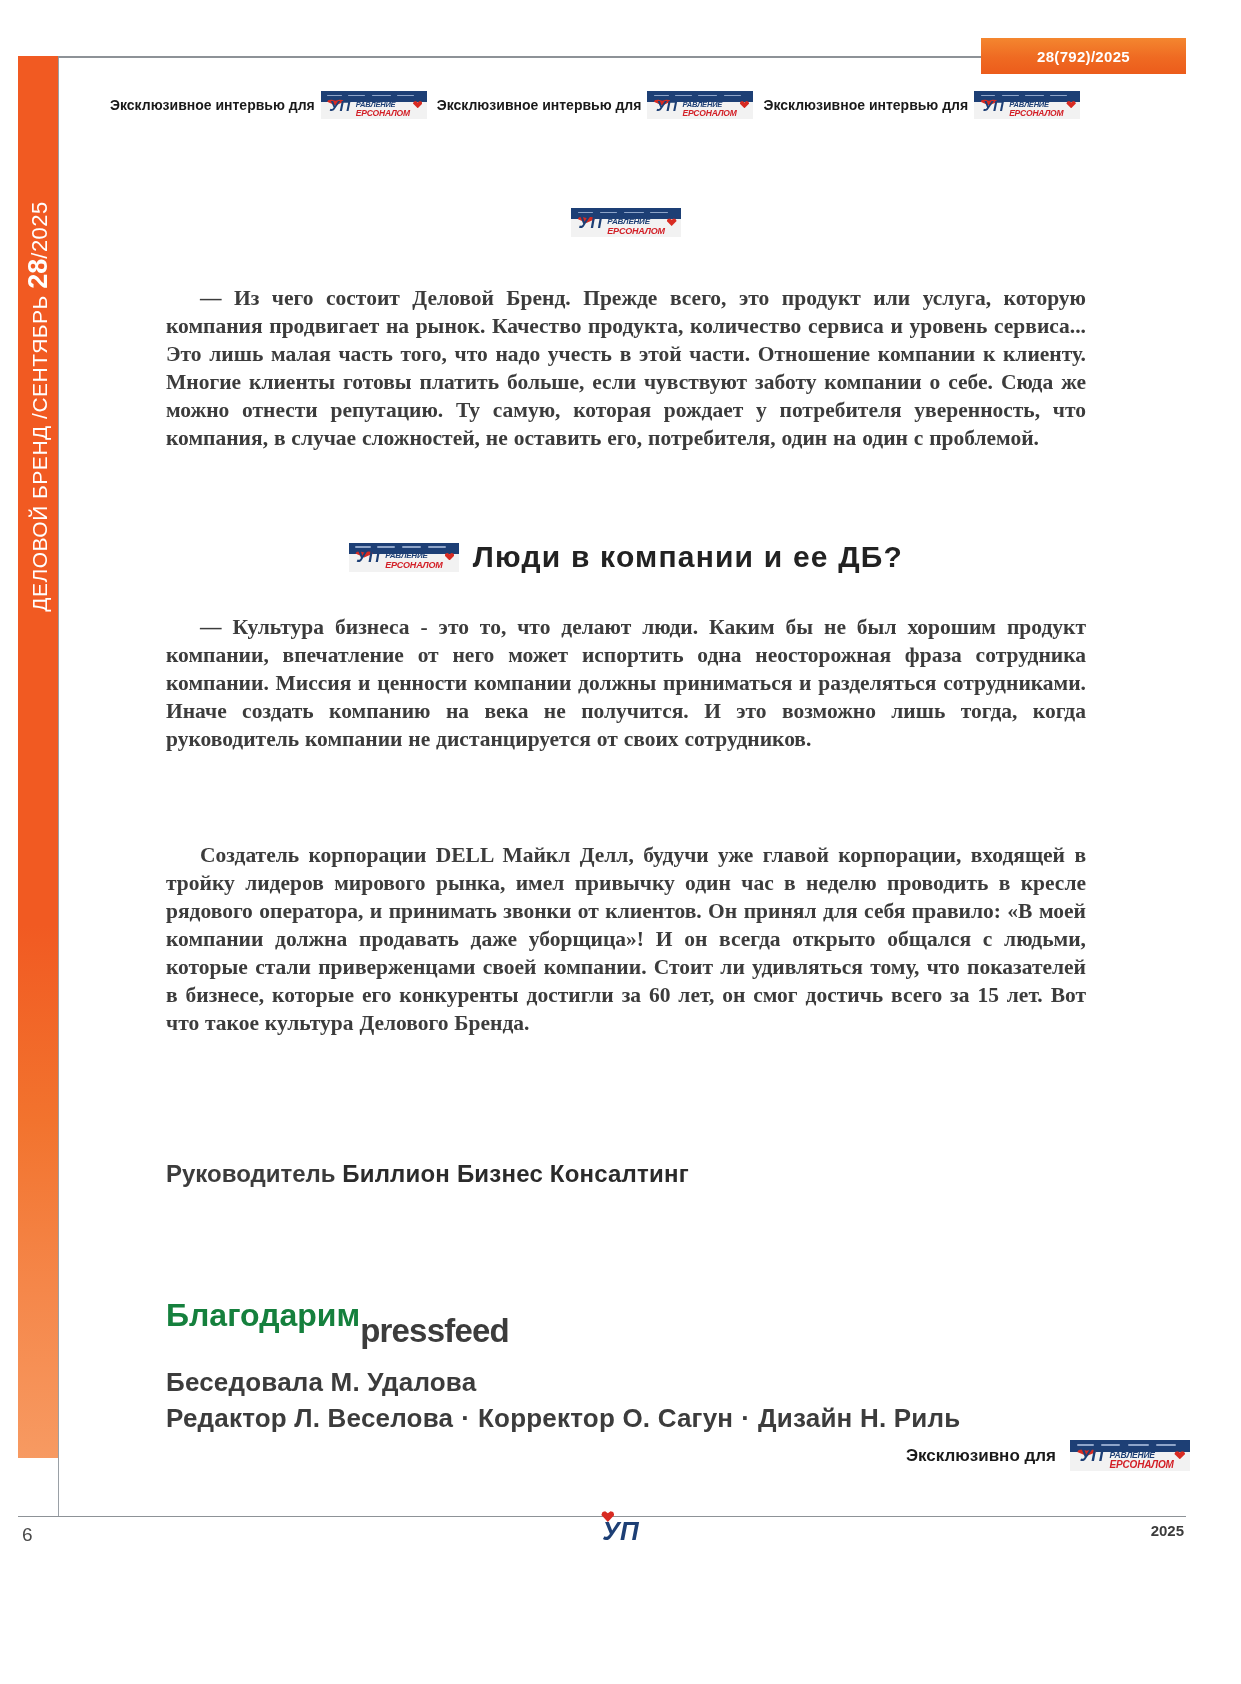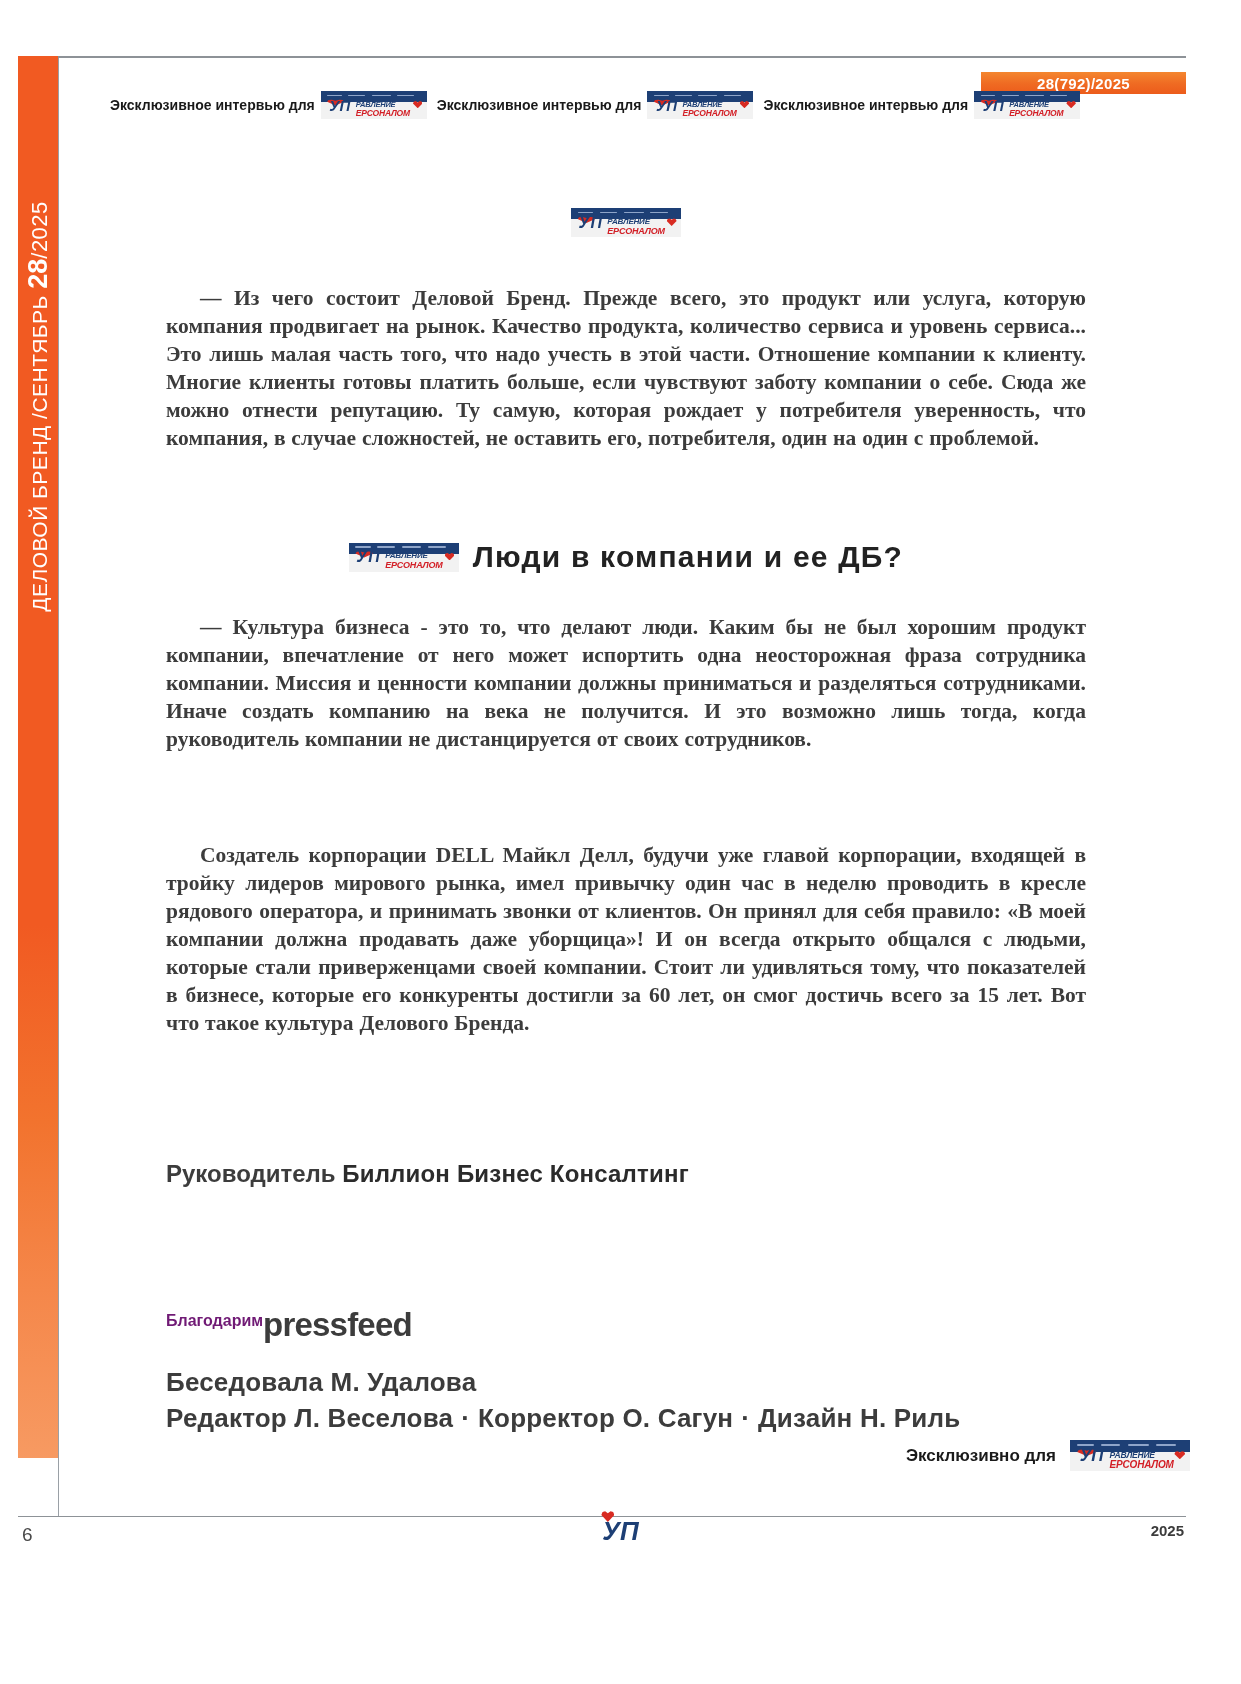--- a/index.html
+++ b/index.html
@@ -46,23 +46,23 @@
     position:absolute;left:58px;top:56px;width:1128px;height:2px;background:#8d9297;
   }
   
   .h-rule-bottom{
     position:absolute;left:18px;top:1516px;width:1168px;height:1px;background:#8d9297;
   }
 
   
   .issue-badge{
     position:absolute;right:55px;top:38px;
-    width:205px;height:22px;
+    width:205px;height:36px;
     background:linear-gradient(180deg,#f4862f 0%,#ef6a22 55%,#ec5c1b 100%);
-    display:flex;align-items:center;justify-content:center;margin-top:34px;
+    display:flex;align-items:center;justify-content:center;
   }
   .issue-badge span{
     color:#ffffff;font-size:15px;font-weight:bold;letter-spacing:.3px;
   }
 
   
   .up-logo{
     display:inline-block;position:relative;vertical-align:middle;
     background:#15366b;
     overflow:hidden;
@@ -159,24 +159,24 @@
   }
   .sig .role{
     font-size:24px;font-weight:bold;color:#3c3c3c;line-height:32px;margin-top:4px;
   }
   .sig .role .company{color:#2b2b2b;letter-spacing:.2px;}
 
   .thanks{
     position:absolute;left:166px;top:1296px;
     display:flex;align-items:baseline;
   }
-  .thanks .lbl{font-size:16px;font-weight:bold;color:#701a75;}
+  .thanks .lbl{font-size:32px;font-weight:bold;color:#15803d;}
   .thanks .pressfeed{
     font-size:33px;font-weight:bold;color:#3c3c3c;letter-spacing:-.8px;
-    position:relative;top:10px;
+    position:relative;top:16px;
   }
 
   .credits{position:absolute;left:166px;top:1364px;width:920px;}
   .credits .line{
     font-size:26px;font-weight:bold;color:#3c3c3c;line-height:36px;letter-spacing:.2px;
   }
   .credits .sep{padding:0 8px;color:#3c3c3c;}
 
   .exclusive-for{
     position:absolute;right:51px;top:1440px;

